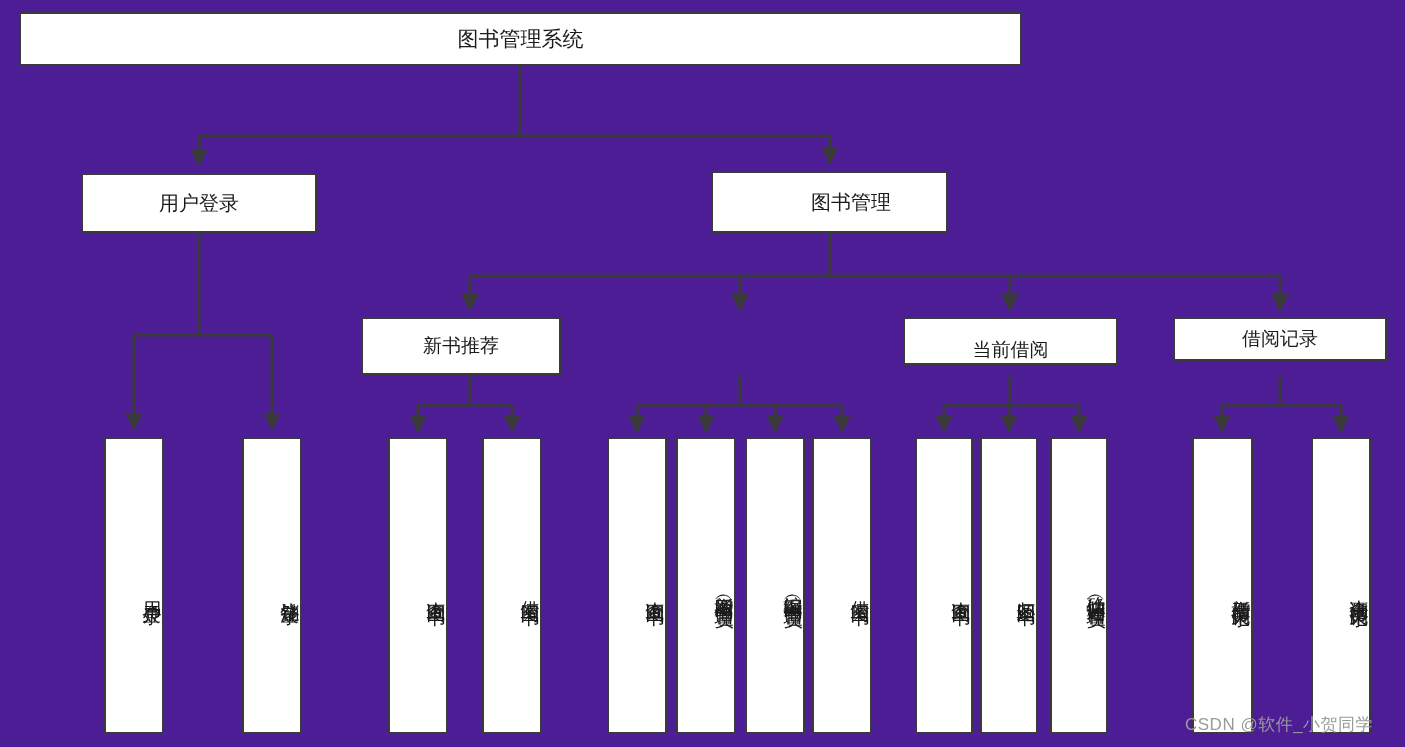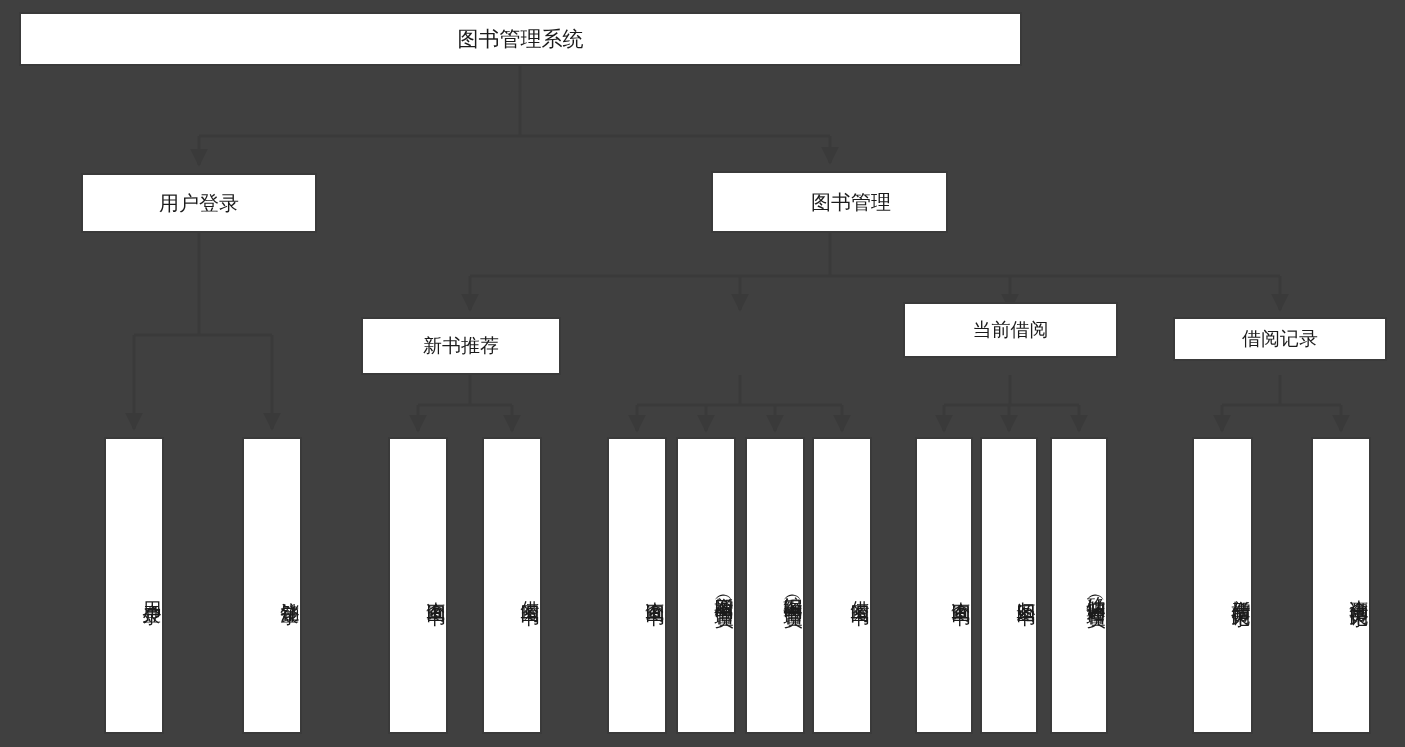--- a/index.html
+++ b/index.html
@@ -7,21 +7,21 @@
     padding: 0;
     background: #ffffff;
   }
   body {
     font-family: "Liberation Sans", "DejaVu Sans", sans-serif;
   }
   #canvas {
     position: relative;
     width: 1405px;
     height: 747px;
-    background: #404040;
+    background: #4c1d95;
     overflow: hidden;
   }
   svg.connectors {
     position: absolute;
     left: 0;
     top: 0;
     width: 1405px;
     height: 747px;
     pointer-events: none;
   }
@@ -131,21 +131,21 @@
   <div class="node lvl1" style="left:81px; top:173px; width:236px; height:60px;">
     <span>用户登录</span>
   </div>
   <div class="node lvl1" style="left:711px; top:171px; width:237px; height:62px;padding-left:43px;">
     <span>图书管理</span>
   </div>
 
   <div class="node lvl2" style="left:361px; top:317px; width:200px; height:58px;">
     <span>新书推荐</span>
   </div>
-  <div class="node lvl2" style="left:903px; top:302px; width:215px; height:56px;">
+  <div class="node lvl2" style="left:903px; top:317px; width:215px; height:48px;align-items:flex-end;">
     <span>当前借阅</span>
   </div>
   <div class="node lvl2" style="left:1173px; top:317px; width:214px; height:44px;">
     <span>借阅记录</span>
   </div>
 
   <div class="node leaf" style="left:104px; top:437px; width:60px; height:297px;">
     <span class="vtxt">用户登录</span>
   </div>
   <div class="node leaf" style="left:242px; top:437px; width:60px; height:297px;">
@@ -182,14 +182,15 @@
     <span class="vtxt">确认归还（管理员）</span>
   </div>
 
   <div class="node leaf" style="left:1192px; top:437px; width:61px; height:297px;">
     <span class="vtxt">新增借阅记录</span>
   </div>
   <div class="node leaf" style="left:1311px; top:437px; width:60px; height:297px;">
     <span class="vtxt">查询借阅记录</span>
   </div>
 
+  <div class="watermark">CSDN @软件_小贺同学</div>
 
 </div>
 
 </body></html>

